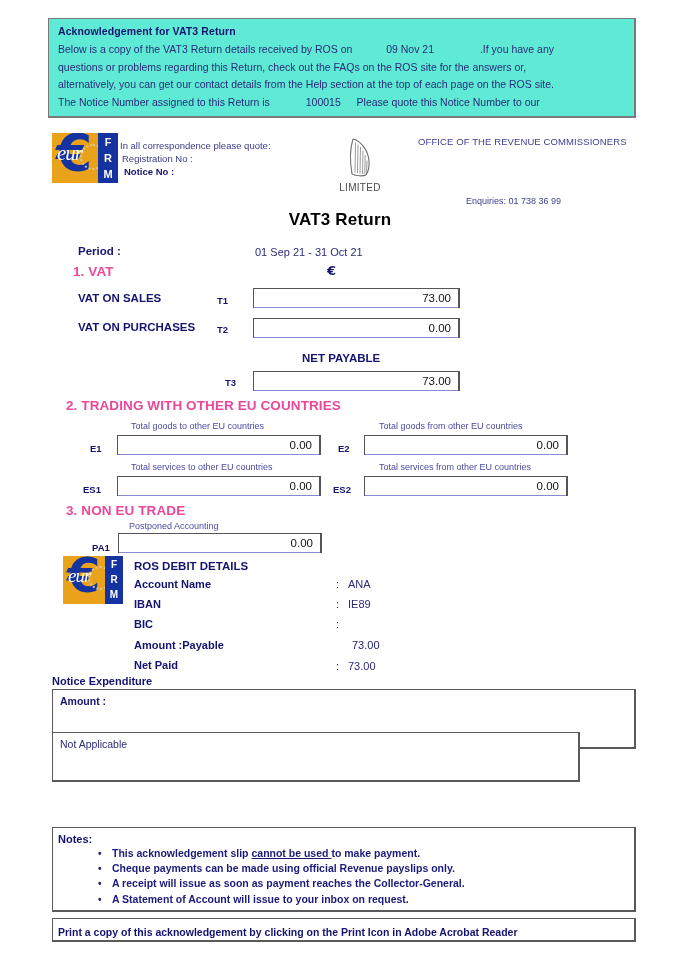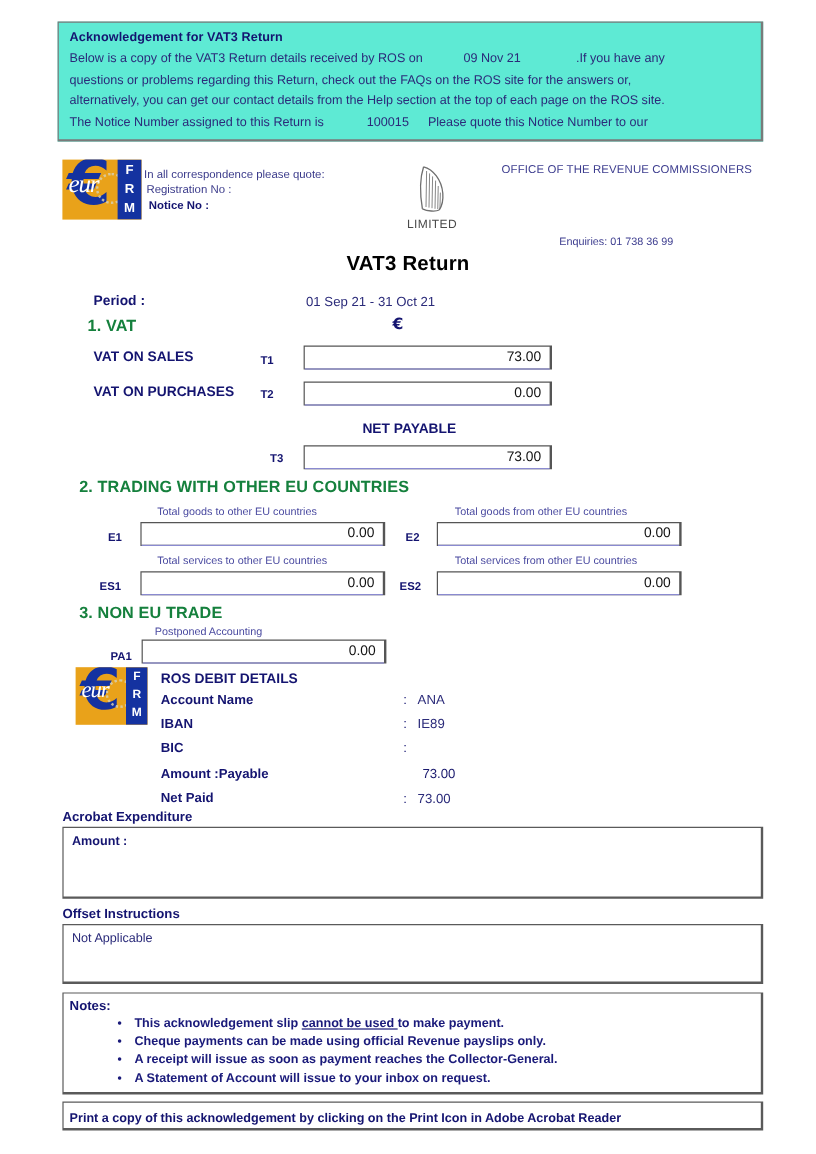--- a/index.html
+++ b/index.html
@@ -142,21 +142,21 @@
     font-size: 11.5px; font-weight: bold; color: #141470;
   }
   .period-value {
     position: absolute; left: 255px; top: 246px;
     font-size: 11px; color: #2b2b7a;
   }
 
   
   .sec-h {
     position: absolute;
-    font-size: 13.5px; font-weight: bold; color: #15803d;
+    font-size: 13.5px; font-weight: bold; color: #ec4899;
     letter-spacing: .1px;
   }
   #sec1 { left: 73px; top: 264px; }
   #sec2 { left: 66px; top: 398px; }
   #sec3 { left: 66px; top: 503px; }
 
   .euro-sign {
     position: absolute; left: 327px; top: 263px;
     font-size: 13px; font-weight: bold; color: #141470;
     font-family: "DejaVu Sans", sans-serif;
@@ -408,27 +408,27 @@
   <div class="ros-colon" style="top:618px;">:</div>
   <div class="ros-val" style="top:618px;"></div>
 
   <div class="ros-label" style="top:639px;">Amount :Payable</div>
   <div class="ros-val amt" style="top:639px;">73.00</div>
 
   <div class="ros-label" style="top:659px;">Net Paid</div>
   <div class="ros-colon" style="top:660px;">:</div>
   <div class="ros-val" style="top:660px;">73.00</div>
 
-  <div class="box-head" style="left:52px; top:675px;">Acrobat Expenditure</div>
+  <div class="box-head" style="left:52px; top:675px;">Notice Expenditure</div>
   <div class="obox" style="left:52px; top:689px; width:584px; height:60px;">
     <span class="obox-text">Amount :</span>
   </div>
 
   <div class="box-head" style="left:52px; top:756px;">Offset Instructions</div>
-  <div class="obox" style="left:52px; top:770px; width:584px; height:50px;">
+  <div class="obox" style="left:52px; top:732px; width:528px; height:50px;">
     <span class="obox-text plain">Not Applicable</span>
   </div>
 
   <div class="obox" style="left:52px; top:827px; width:584px; height:85px;"></div>
   <div class="notes-label">Notes:</div>
   <ul class="notes-list">
     <li>
       <span>This acknowledgement slip </span><u>cannot be used </u><span>to make payment.</span>
     </li>
     <li>

